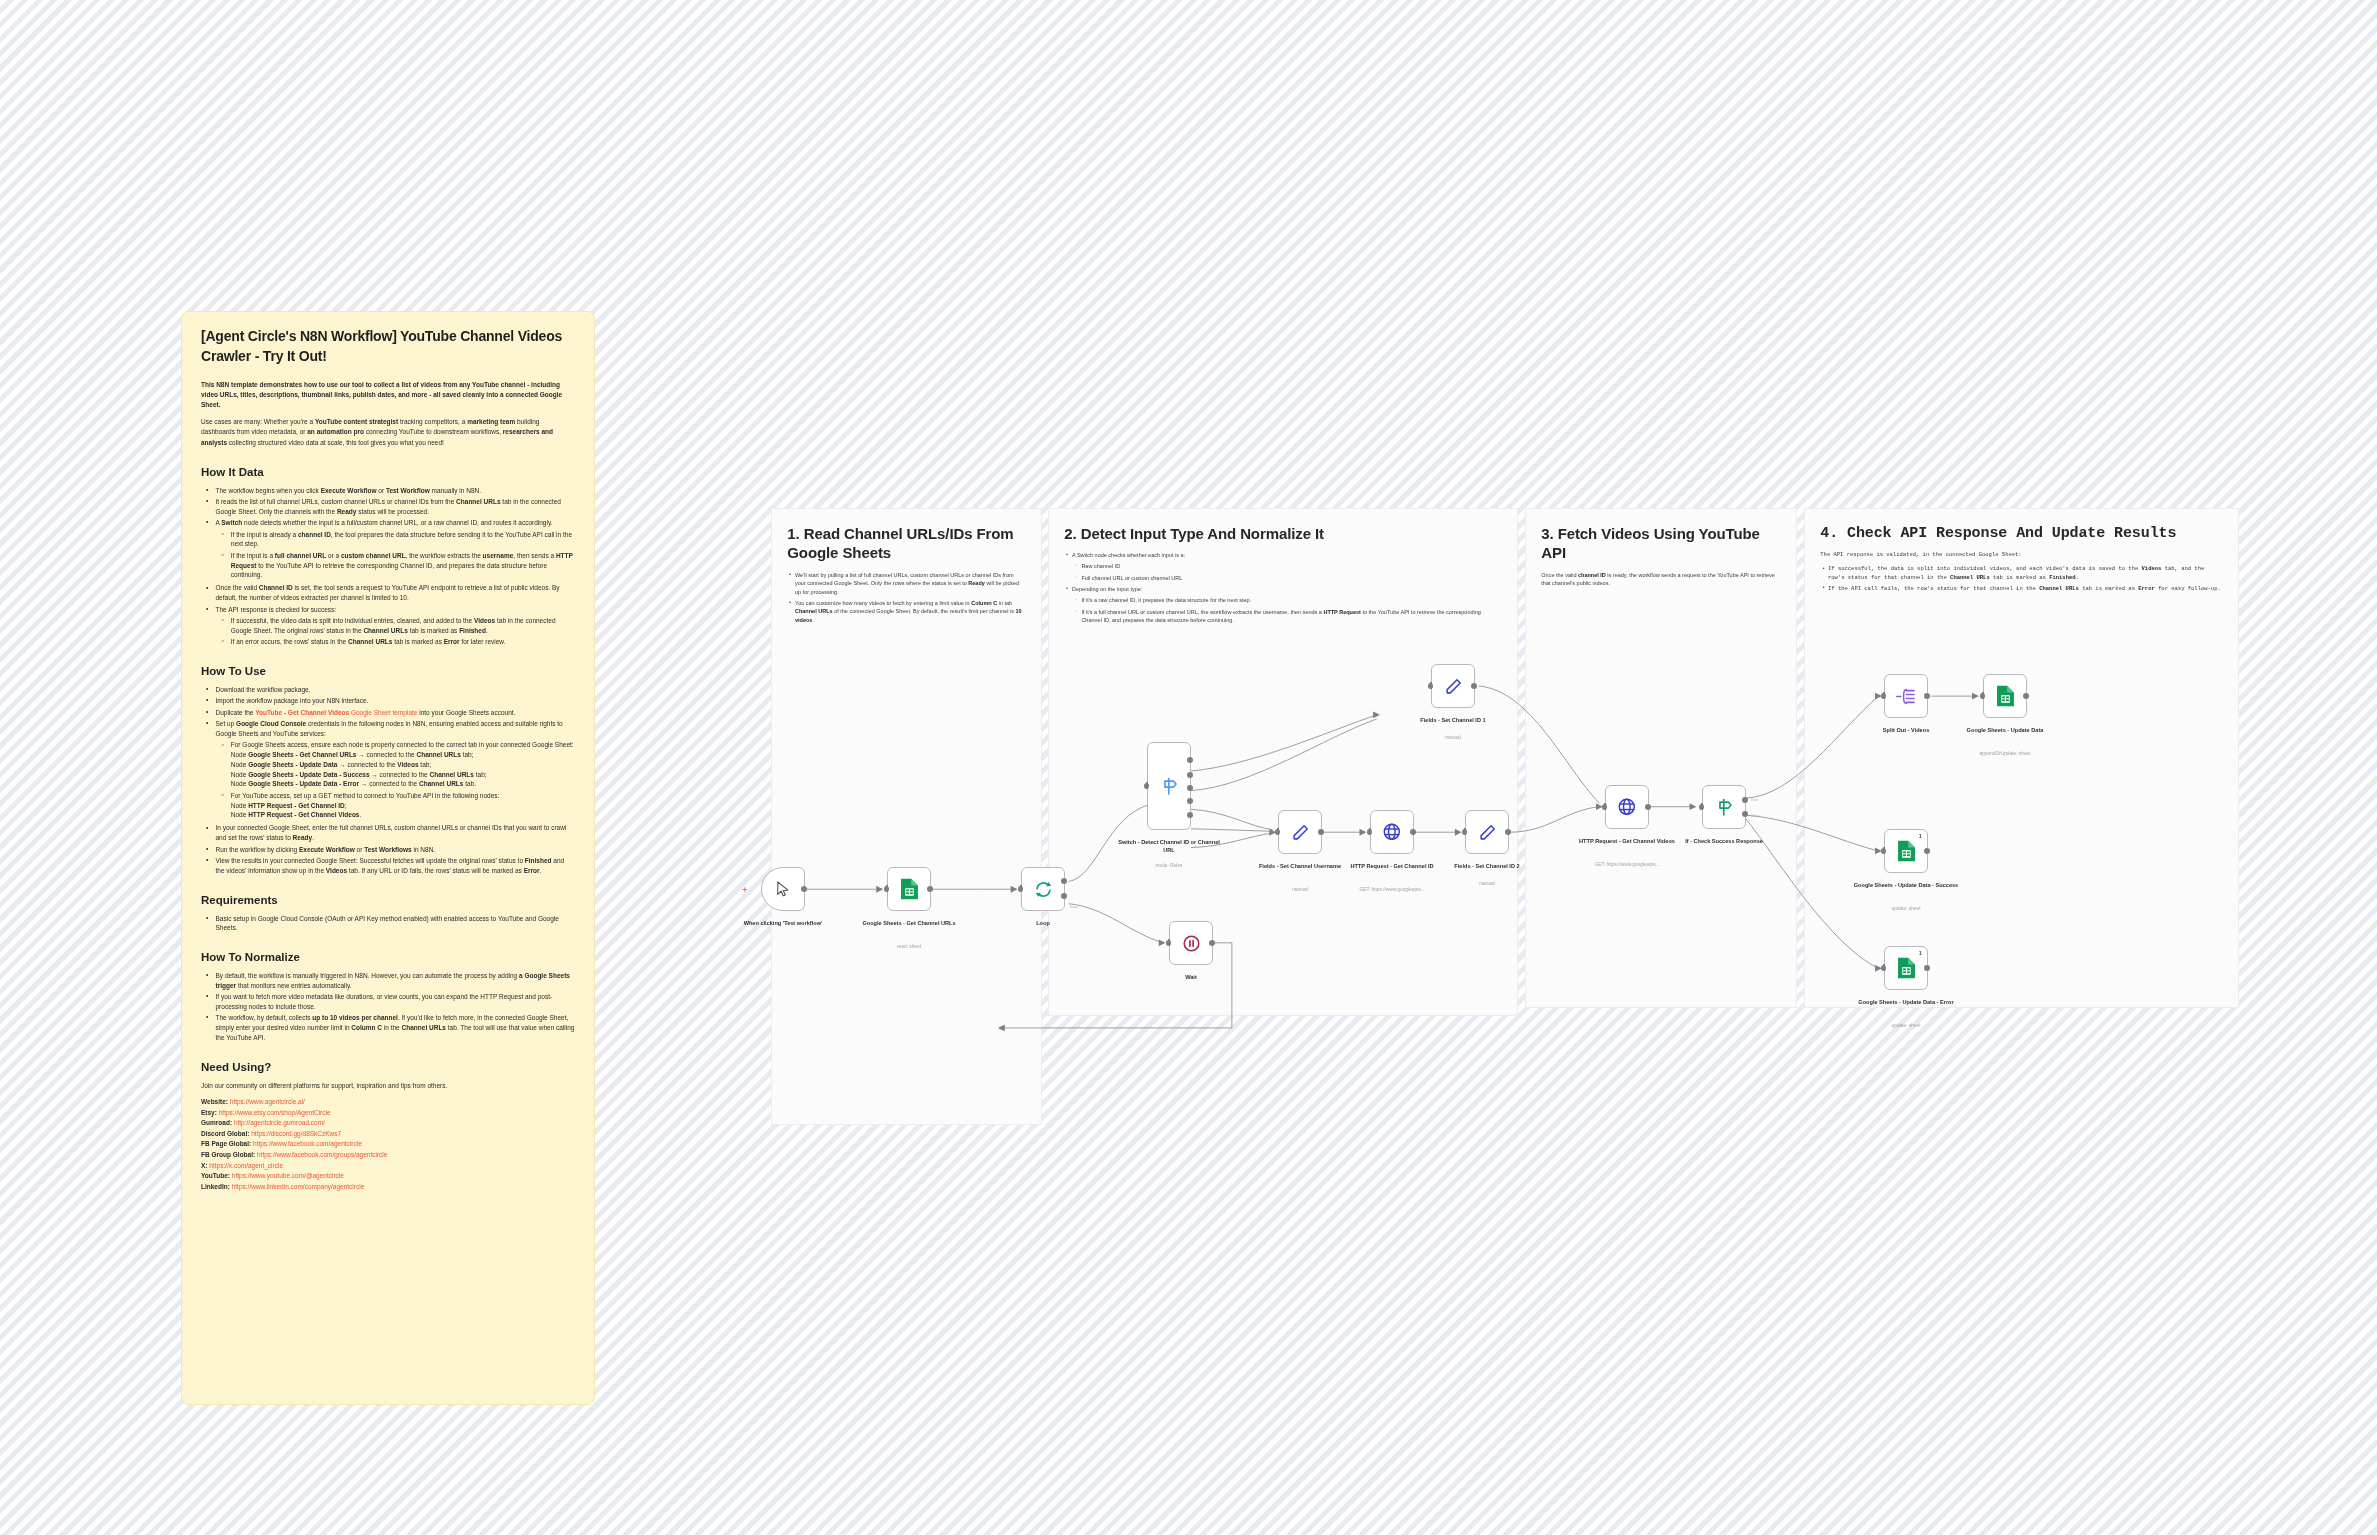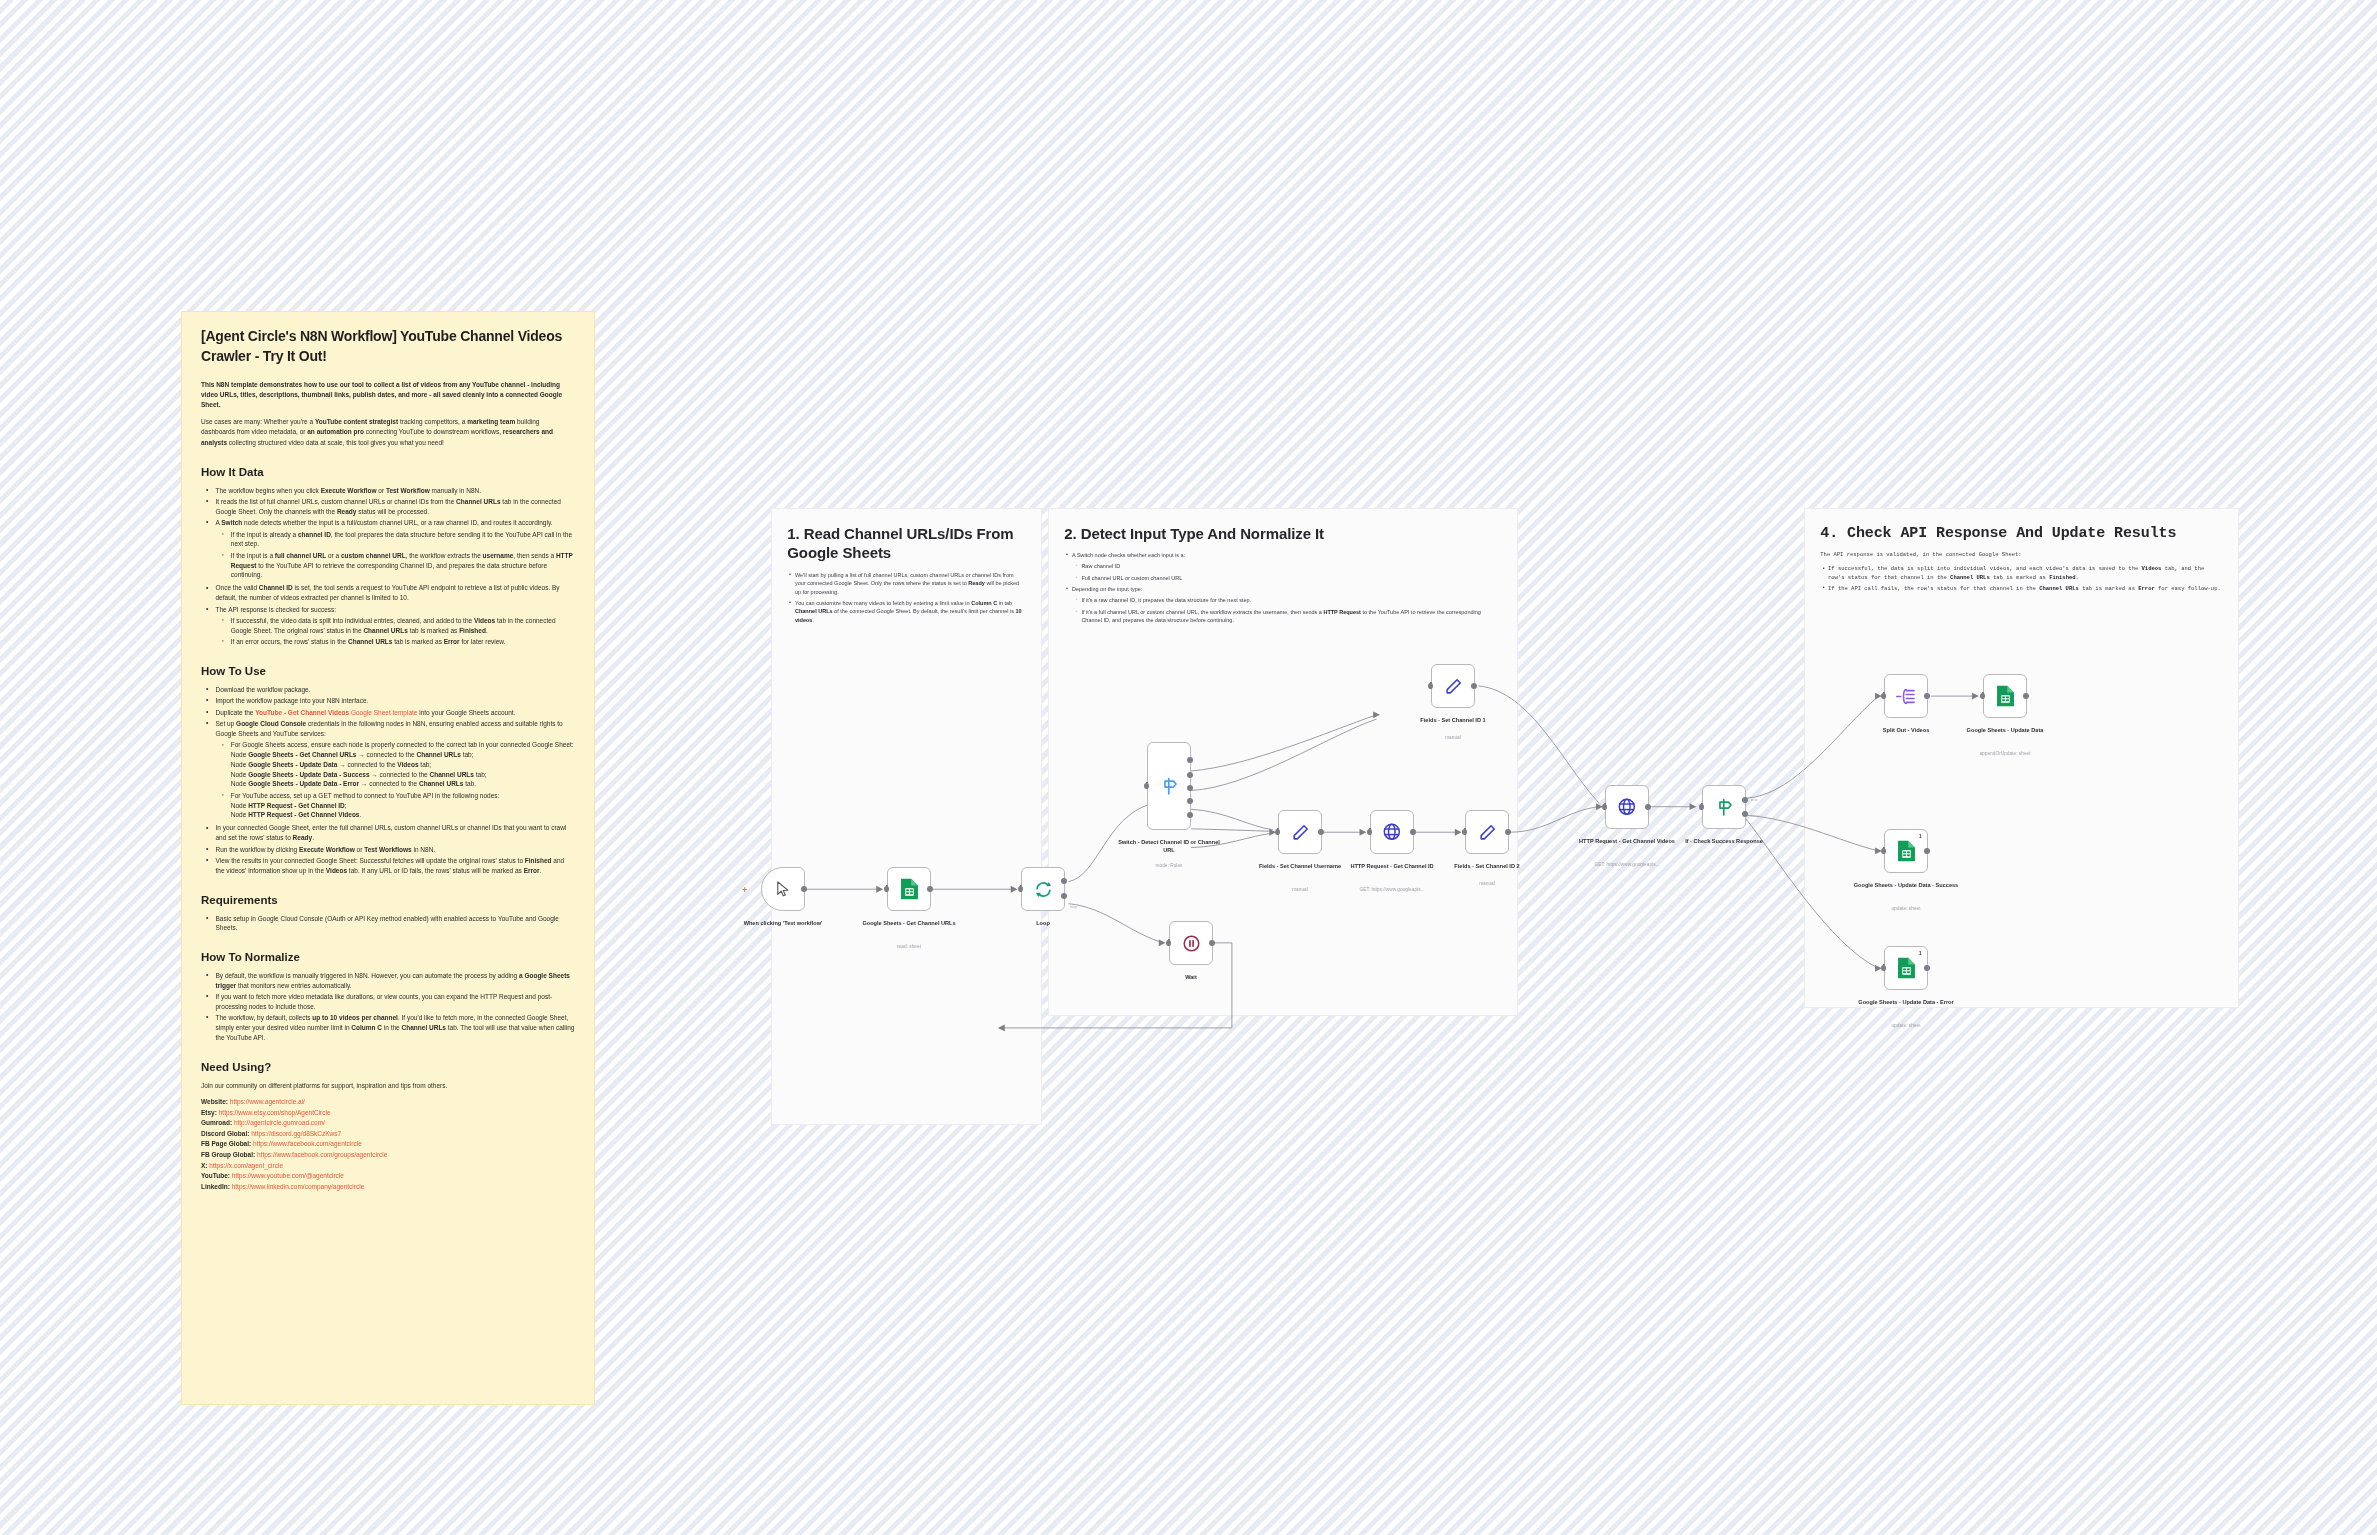--- a/index.html
+++ b/index.html
@@ -10,21 +10,21 @@
        rgba(255,255,255,0.95) 0px, rgba(255,255,255,0.95) 5.1px,
        rgba(227,230,240,0.75) 5.1px, rgba(227,230,240,0.75) 10.2px);
     font-family:"Liberation Sans", sans-serif;
     overflow:hidden;position:relative;
   }
   .canvas{position:absolute;inset:0;}
 
   
   #sticky{
     position:absolute;left:181px;top:311px;width:414px;height:1094px;
-    background:#fdf5cf;border:0.9px solid #f2e7b3;border-radius:1px;
+    background:#fdf5cf;border:0.9px solid #f2e7b3;border-radius:7px;
     padding:15.3px 19px 8.5px 19px;box-sizing:border-box;
     color:#2b2b2b;
   }
   #sticky h1{font-size:14px;line-height:1.38;margin:0 0 13.6px 0;font-weight:700;letter-spacing:-0.2px;color:#1f1f1f;}
   #sticky h2{font-size:11.5px;line-height:1.3;margin:17px 0 6px 0;font-weight:700;color:#1f1f1f;}
   #sticky p{font-size:6.5px;line-height:1.55;margin:0 0 7.7px 0;}
   #sticky p.b{font-weight:700;}
   #sticky ul{margin:0 0 3.4px 0;padding-left:9.4px;list-style:none;}
   #sticky ul li{font-size:6.5px;line-height:1.5;margin-bottom:1.7px;position:relative;padding-left:5.1px;}
   #sticky ul li::before{content:"\2022";position:absolute;left:-4.3px;top:-0.9px;font-size:6.8px;}
@@ -184,20 +184,24 @@
       </li>
       <li><span>Depending on the input type:</span>
         <ul>
           <li>If it's a raw channel ID, it prepares the data structure for the next step.</li>
           <li>If it's a full channel URL or custom channel URL, the workflow extracts the username, then sends a <b>HTTP Request</b> to the YouTube API to retrieve the corresponding Channel ID, and prepares the data structure before continuing.</li>
         </ul>
       </li>
     </ul>
   </div>
 
+  <div class="panel" id="p3">
+    <h3>3. Fetch Videos Using YouTube API</h3>
+    <p>Once the valid <b>channel ID</b> is ready, the workflow sends a request to the YouTube API to retrieve that channel's public videos.</p>
+  </div>
 
   <div class="panel" id="p4">
     <h3>4. Check API Response And Update Results</h3>
     <p>The API response is validated, in the connected Google Sheet:</p>
     <ul>
       <li>If successful, the data is split into individual videos, and each video's data is saved to the <b>Videos</b> tab, and the row's status for that channel in the <b>Channel URLs</b> tab is marked as <b>Finished</b>.</li>
       <li>If the API call fails, the row's status for that channel in the <b>Channel URLs</b> tab is marked as <b>Error</b> for easy follow-up.</li>
     </ul>
   </div>
 

